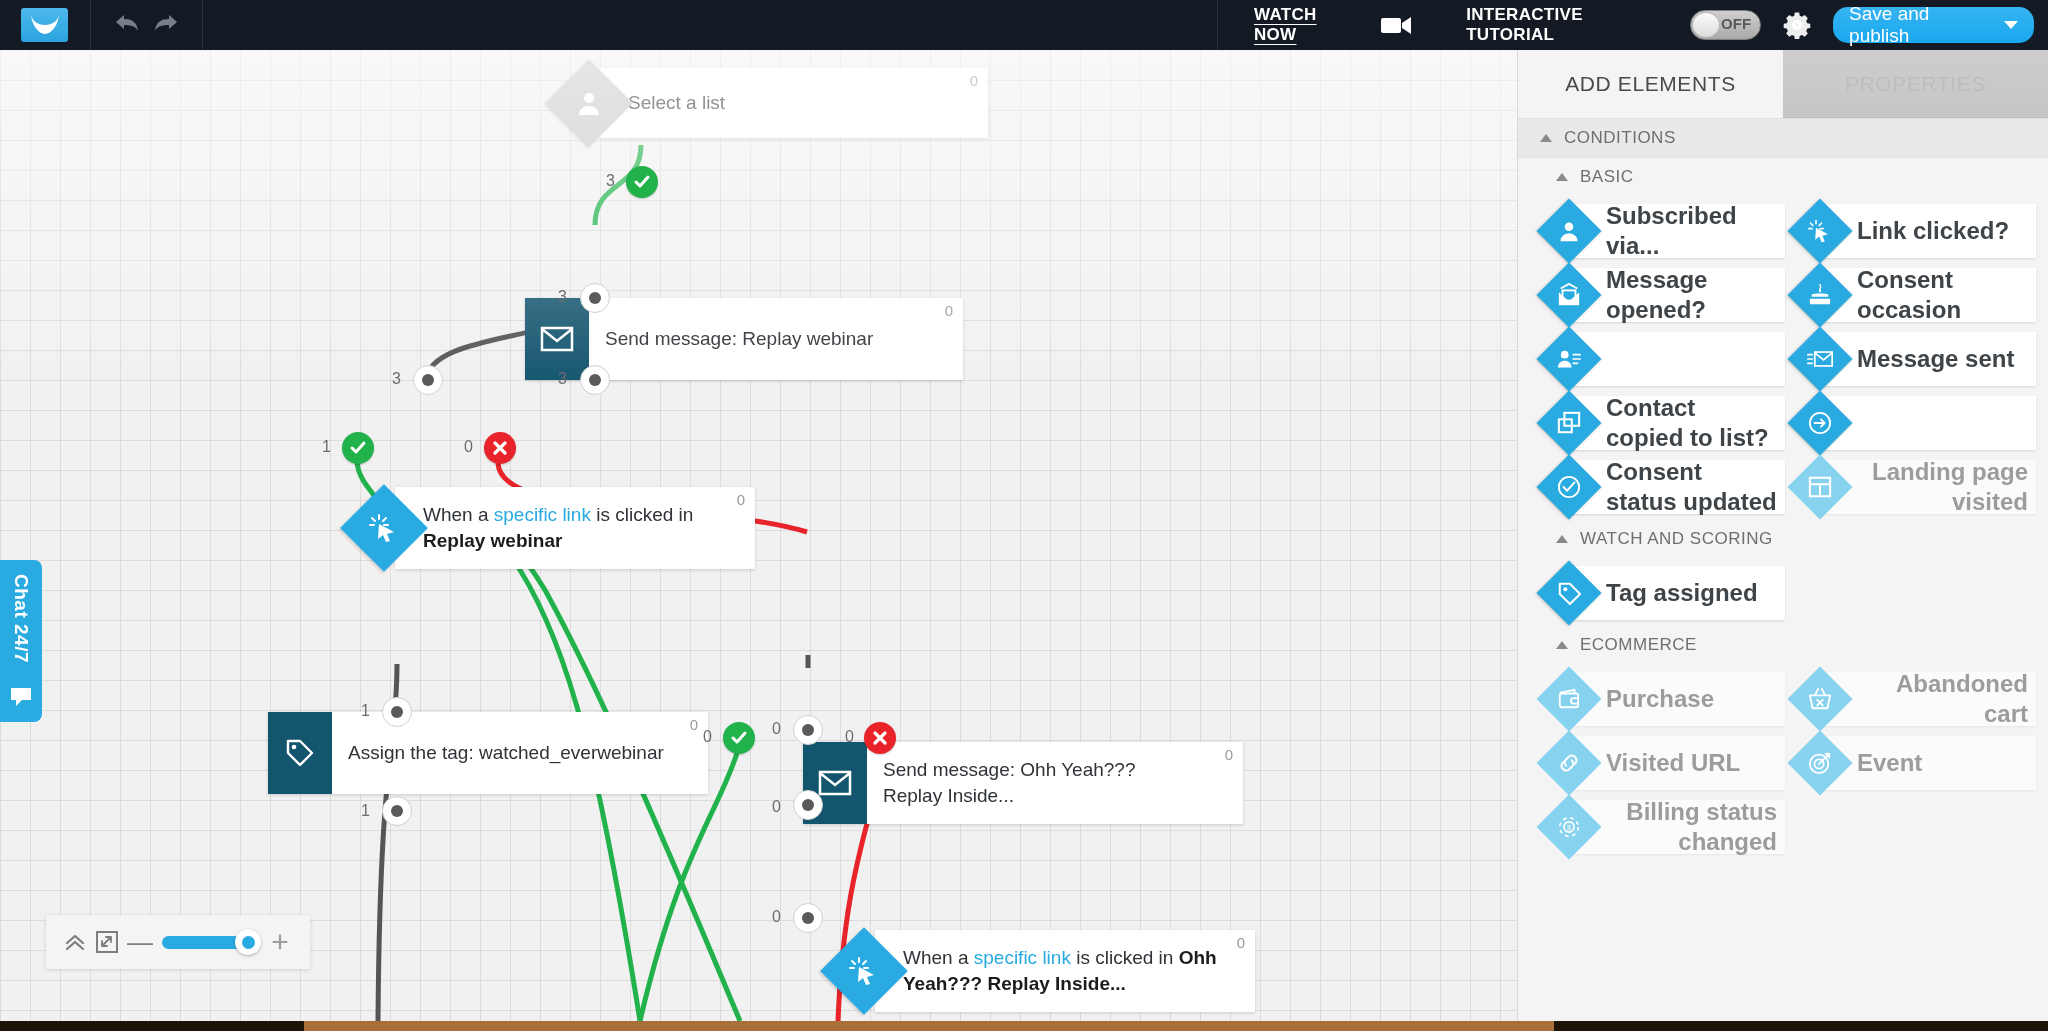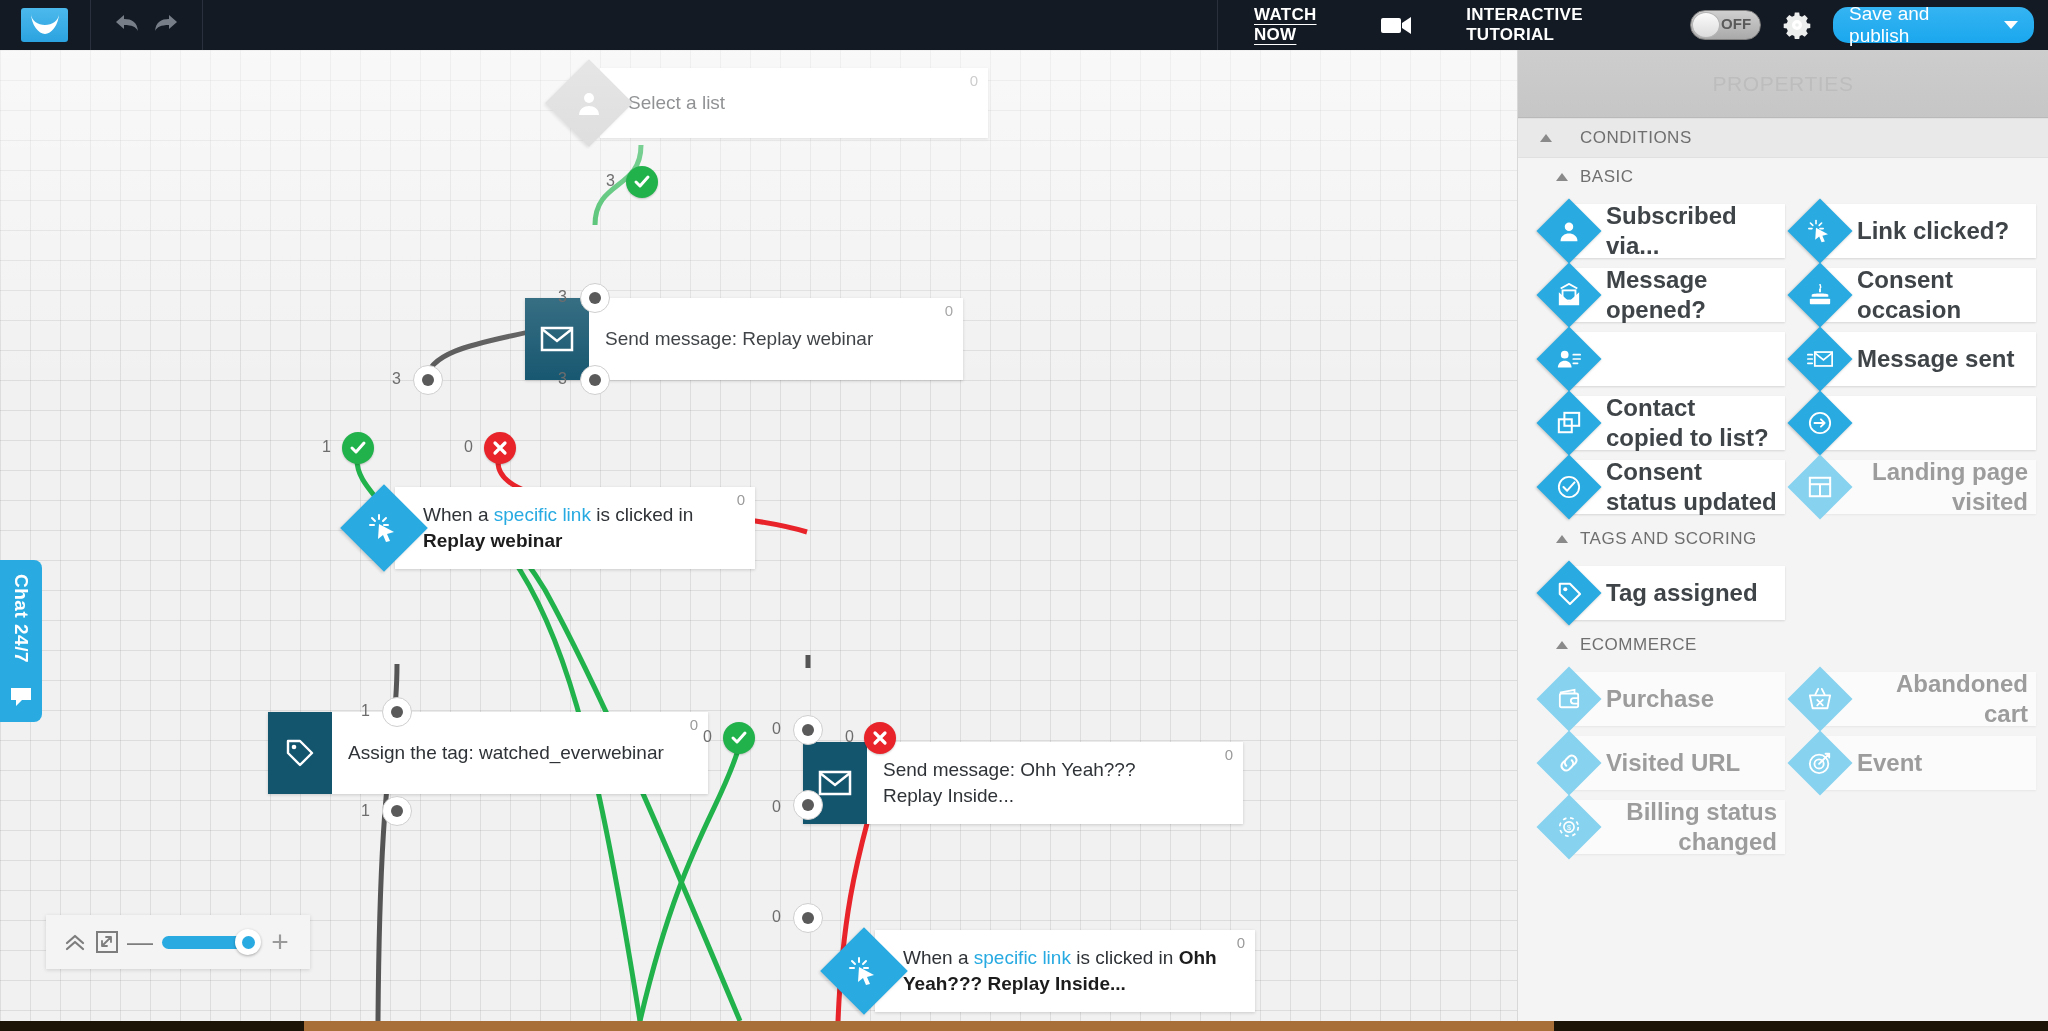--- a/index.html
+++ b/index.html
@@ -215,21 +215,21 @@
     flex: 1; display: flex; align-items: center; justify-content: center;
     font-size: 21px; letter-spacing: .6px; cursor: pointer;
   }
   .panel-tab.active { background: #f4f4f4; color: #4a4a4a; }
   .panel-tab.inactive {
     background: linear-gradient(#cdcdcd,#c6c6c6); color: #bdbdbd;
     border-bottom:1px solid #b9b9b9;
   }
   .panel-body { height: 903px; overflow: hidden; }
   .section-head {
-    height: 40px; display: flex; align-items: center; gap: 28px;
+    height: 40px; display: flex; align-items: center; gap: 12px;
     padding-left: 22px; font-size: 17px; letter-spacing: .5px; color: #6f6f6f;
     background: #e9e9e9; border-top:1px solid #e0e0e0; border-bottom:1px solid #e0e0e0;
     cursor: pointer;
   }
   .subsection-head {
     height: 38px; display: flex; align-items: center; gap: 12px;
     padding-left: 38px; font-size: 17px; letter-spacing: .5px; color: #6f6f6f;
     cursor: pointer;
   }
   .tri-up {
@@ -523,20 +523,21 @@
   <span class="vtext">Chat 24/7</span>
   <span>
     <svg width="24" height="22" viewBox="0 0 24 22">
         <path d="M2 2 h20 v12 h-9 l-6 6 v-6 h-5 z" fill="#fff"></path>
       </svg>
   </span>
 </div>
 
 <div class="panel">
   <div class="panel-tabs">
+    <div class="panel-tab active">ADD ELEMENTS</div>
     <div class="panel-tab inactive">PROPERTIES</div>
   </div>
   <div class="panel-body">
 
     <div class="section-head">
       <span class="tri-up"></span>
       <span>CONDITIONS</span>
     </div>
 
     <div class="subsection-head">
@@ -669,21 +670,21 @@
                 <line x1="13" y1="10" x2="13" y2="23" stroke="#fff" stroke-width="2.2"></line>
               </svg>
         </span>
           </span>
         <span class="cap">Landing page visited</span>
       </div>
     </div>
 
     <div class="subsection-head">
       <span class="tri-up"></span>
-      <span>TAGS AND SCORING</span>
+      <span>WATCH AND SCORING</span>
     </div>
     <div class="grid">
       <div class="el-card">
         <span class="dia">
             <span>
           <svg width="24" height="24" viewBox="0 0 26 26">
                 <path d="M3 3 L14 3 L25 14 L14 25 L3 14 Z" stroke="#fff" stroke-width="2.2" fill="none" stroke-linejoin="round"></path>
                 <circle cx="9" cy="9" r="2.2" fill="#fff"></circle>
               </svg>
         </span>

